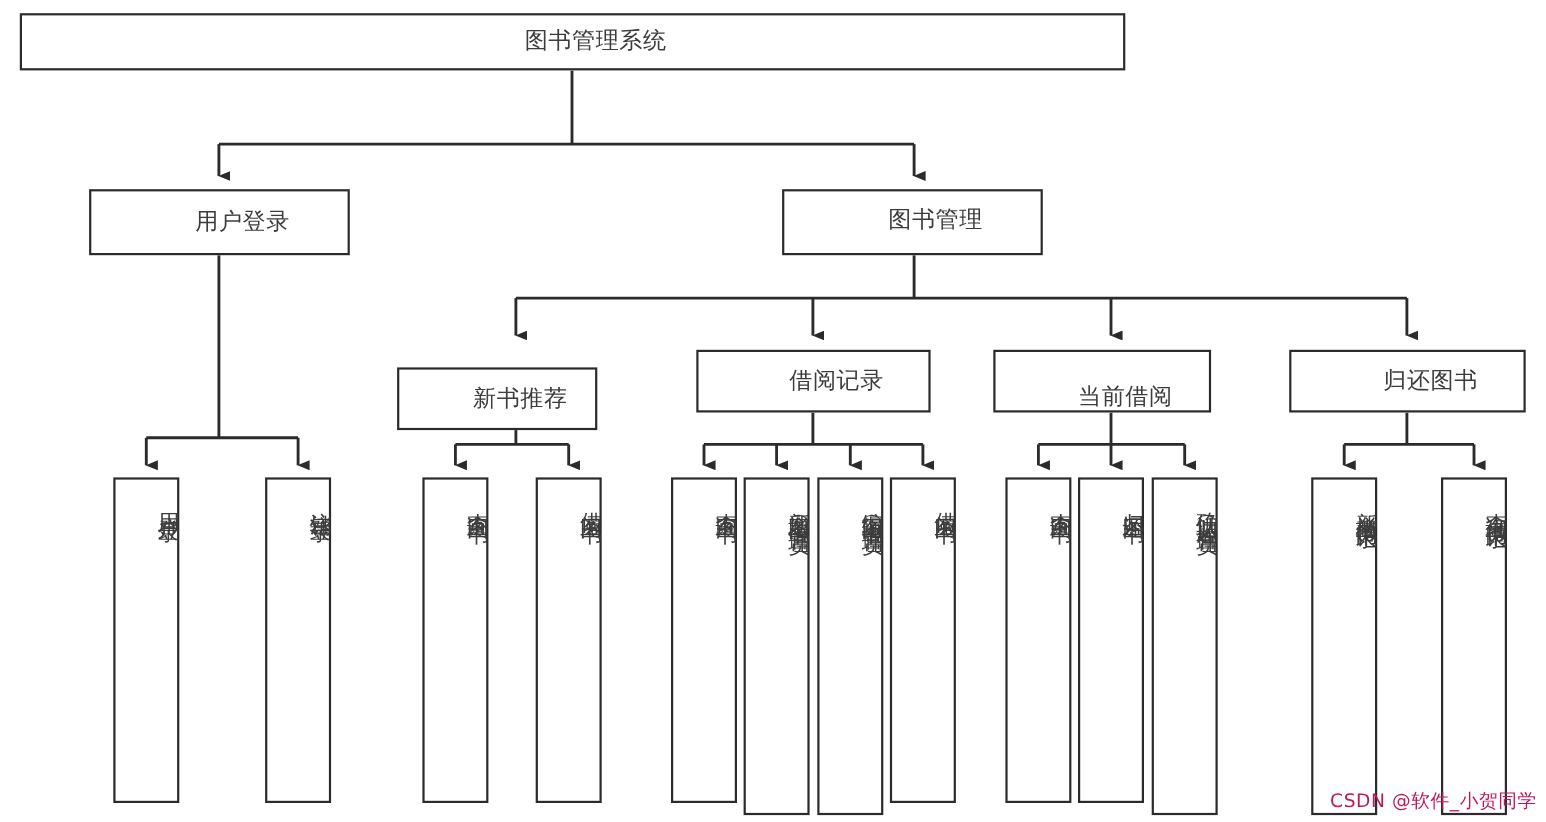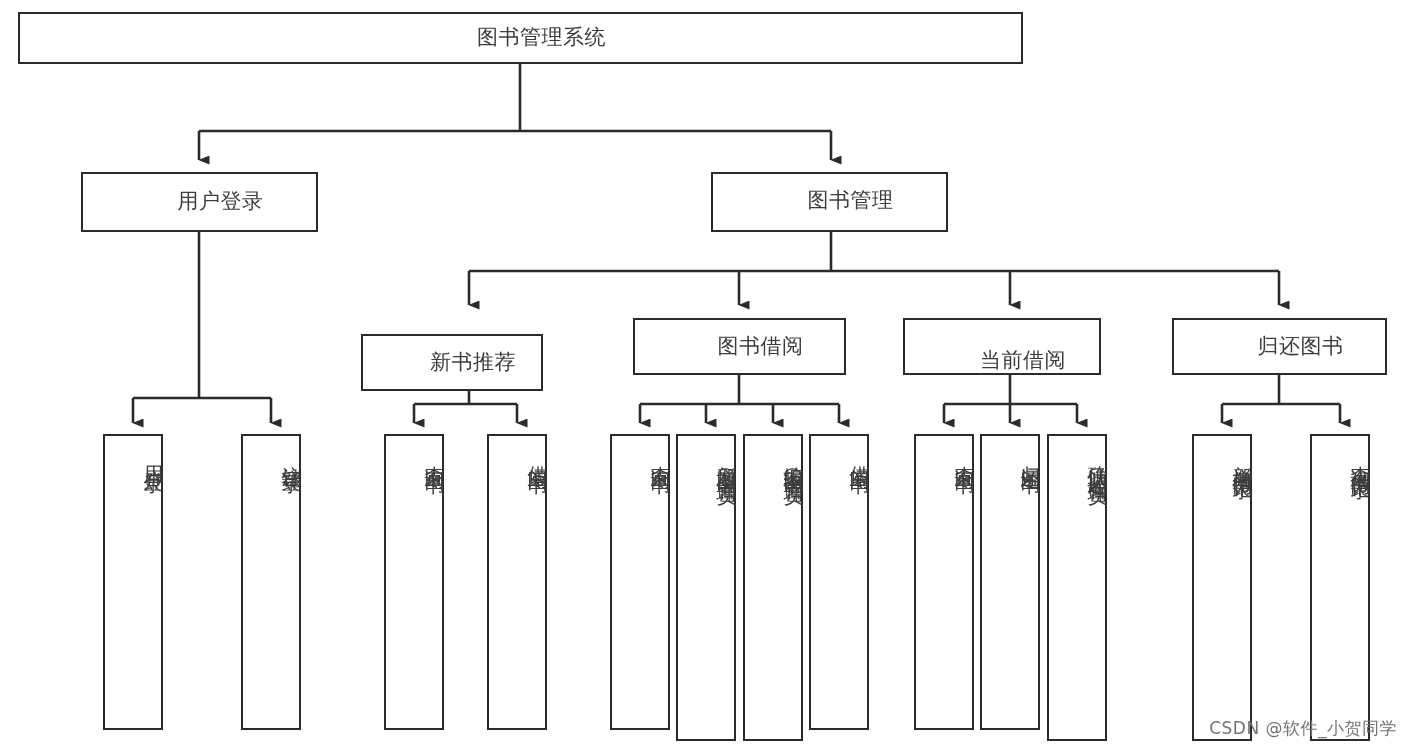--- a/index.html
+++ b/index.html
@@ -54,21 +54,21 @@
     text-orientation: upright;
     font-size: 20px;
     letter-spacing: 3px;
     line-height: 1;
     white-space: nowrap;
   }
   #watermark {
     position: absolute;
     right: 8px;
     bottom: 7px;
-    color: #737373;
+    color: #be185d;
     font-size: 17px;
     letter-spacing: 0.5px;
     white-space: nowrap;
     z-index: 5;
     pointer-events: none;
   }
 </style>
 </head>
 <body>
 
@@ -132,21 +132,21 @@
     <span class="node-label">用户登录</span>
   </div>
   <div class="node" style="left:711px; top:172px; width:237px; height:60px;font-family:Liberation Mono, monospace;">
     <span class="node-label">图书管理</span>
   </div>
 
   <div class="node" style="left:361px; top:334px; width:182px; height:57px;">
     <span class="node-label">新书推荐</span>
   </div>
   <div class="node" style="left:633px; top:318px; width:213px; height:57px;">
-    <span class="node-label">图书借阅</span>
+    <span class="node-label">借阅记录</span>
   </div>
   <div class="node" style="left:903px; top:318px; width:198px; height:57px;align-items:flex-end;">
     <span class="node-label">当前借阅</span>
   </div>
   <div class="node" style="left:1172px; top:318px; width:215px; height:57px;">
     <span class="node-label">归还图书</span>
   </div>
 
   <div class="node vertical" style="left:103px; top:434px; width:60px; height:296px;">
     <span class="node-label">用户登录</span>

